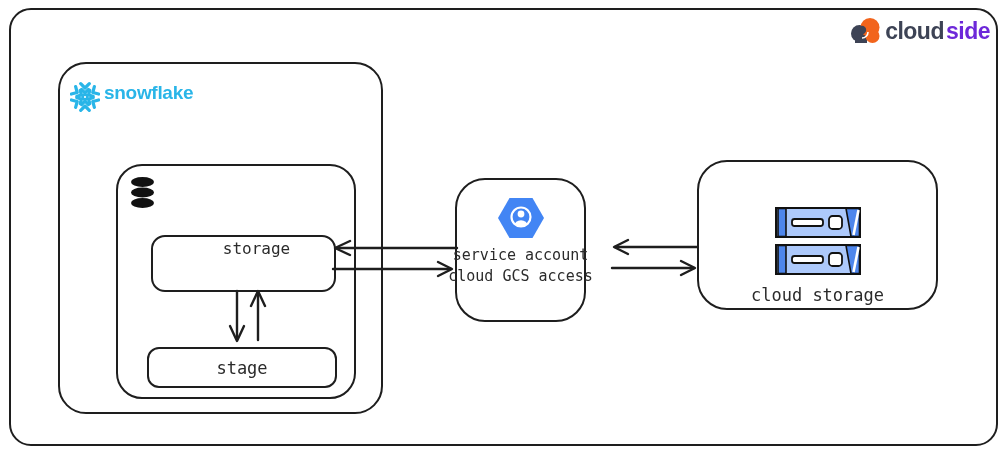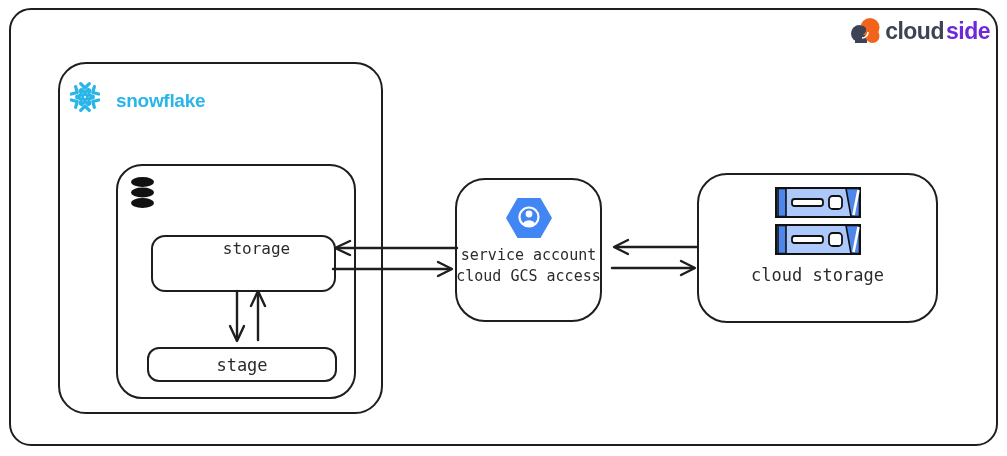--- a/index.html
+++ b/index.html
@@ -43,22 +43,22 @@
     left: 58px; top: 62px;
     width: 325px; height: 352px;
     border: 2px solid #1e1e1e;
     border-radius: 28px;
     background: #fff;
   }
   .sf-logo {
     position: absolute;
     left: 10px; top: 18px;
     display: flex;
-    align-items: flex-end;
-    gap: 16px;
+    align-items: flex-start;
+    gap: 4px;
   }
   .sf-logo .sf-word {
     font-family: "Liberation Sans", sans-serif;
     font-weight: 600;
     font-size: 19px;
     letter-spacing: -0.3px;
     color: #29b5e8;
   }
   .db-box {
     position: absolute;
@@ -80,59 +80,59 @@
     width: 185px; height: 57px;
     border-radius: 14px;
     display: flex;
     flex-direction: row;
     justify-content: center;
     padding-left: 26px;
     line-height: 23px;
   }
   .node-stage {
     left: 29px; top: 181px;
-    width: 190px; height: 35px;
+    width: 190px; height: 41px;
     border-radius: 12px;
     display: flex;
     align-items: center;
     justify-content: center;
     font-size: 17px;
   }
   
   .sa-box {
     position: absolute;
     left: 455px; top: 178px;
-    width: 147px; height: 144px;
+    width: 131px; height: 144px;
     border: 2.5px solid #1e1e1e;
     border-radius: 30px;
     background: #fff;
     display: flex;
     flex-direction: column;
     align-items: center;
     padding-top: 17px;
   }
   .sa-text {
     margin-top: 6px;
     text-align: center;
     font-size: 15px;
     line-height: 21px;
     white-space: nowrap;
   }
   
   .cs-box {
     position: absolute;
-    left: 697px; top: 173px;
+    left: 697px; top: 160px;
     width: 241px; height: 150px;
     border: 2px solid #1e1e1e;
     border-radius: 30px;
     background: #fff;
     display: flex;
     flex-direction: column;
     align-items: center;
-    padding-top: 12px;
+    padding-top: 45px;
   }
   .cs-servers { display: flex; flex-direction: column; gap: 6px; }
   .cs-label { margin-top: 10px; font-size: 17px; white-space: nowrap; }
   
   .arrows {
     position: absolute;
     left: 0; top: 0;
     width: 1007px; height: 456px;
     pointer-events: none;
     z-index: 10;

